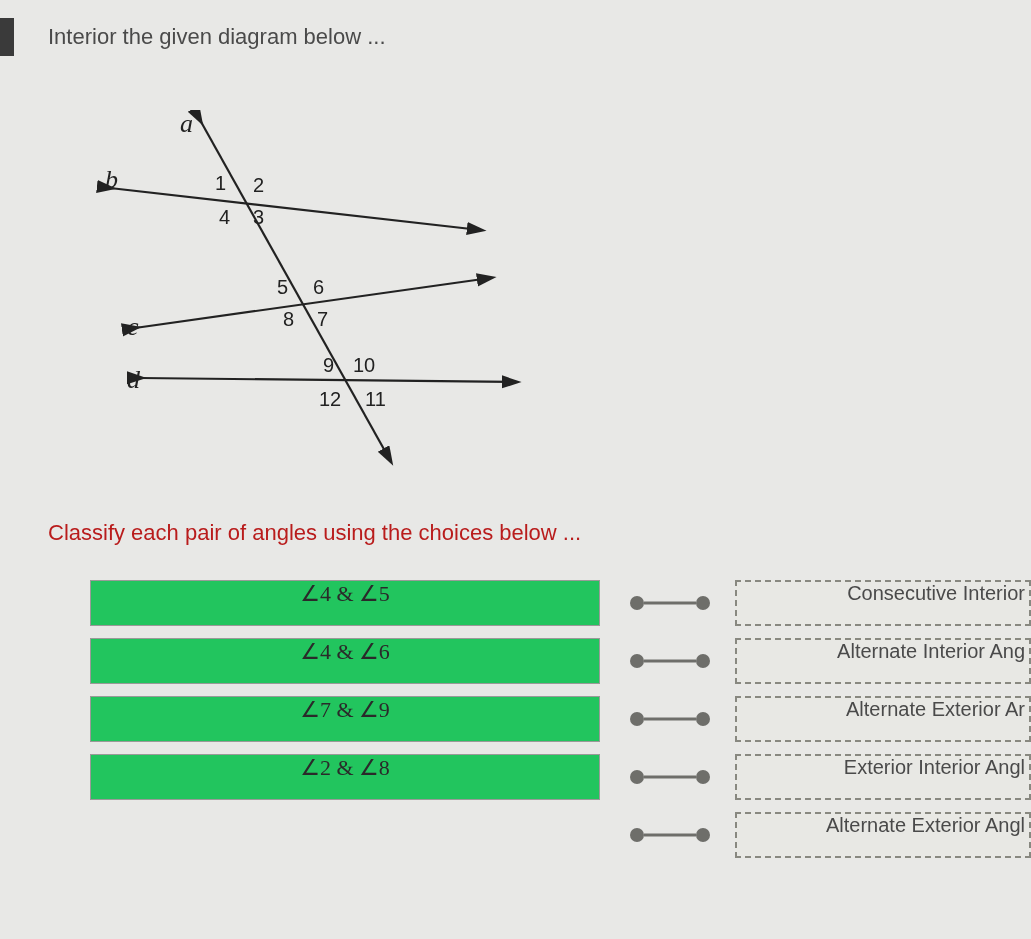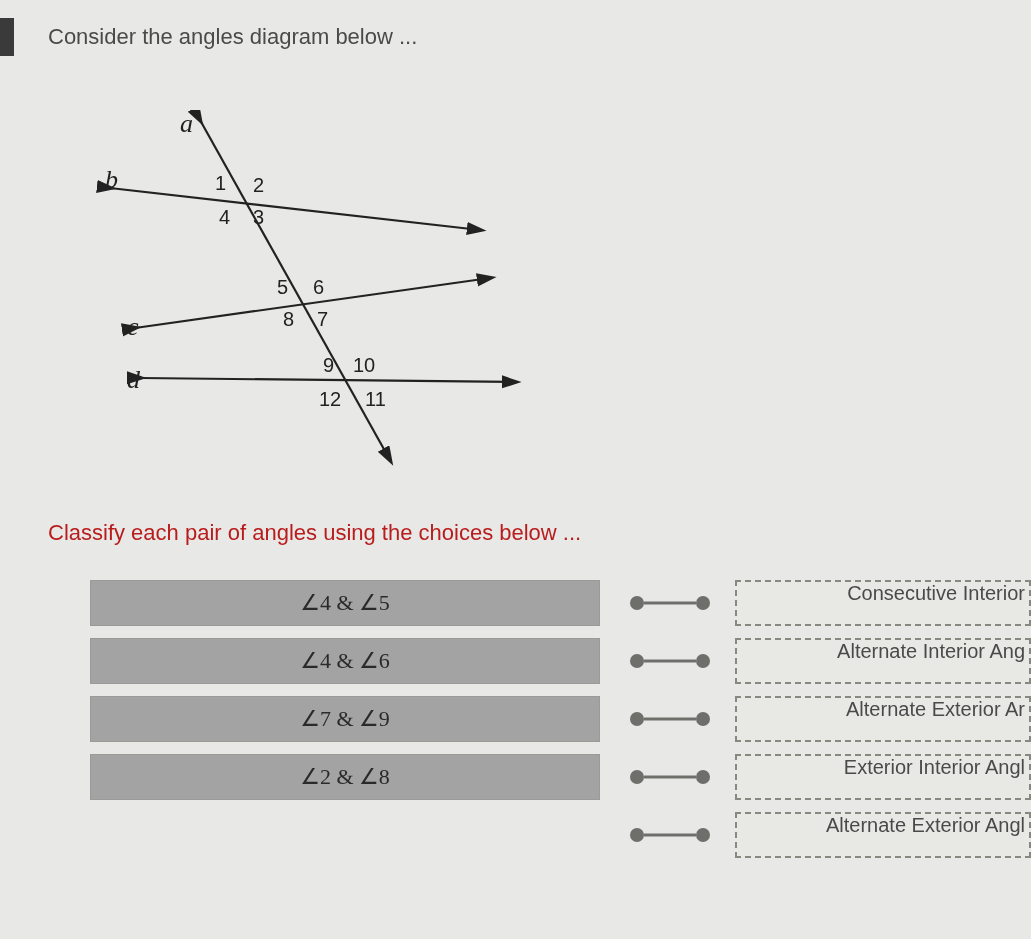--- a/index.html
+++ b/index.html
@@ -38,24 +38,23 @@
     font-weight: 400;
   }
   .pairs-column {
     position: absolute;
     left: 90px; top: 580px;
     width: 510px;
   }
   .pair-box {
     height: 46px;
     border: 1.5px solid #9a9a98;
-    background: #a3a3a3;
+    background: #22c55e;
     margin-bottom: 12px;
     display: flex;
-    align-items: center;
     justify-content: center;
     font-size: 22px;
     font-family: "Times New Roman", serif;
     color: #2a2a2a;
   }
   .connectors {
     position: absolute;
     left: 615px; top: 580px;
     width: 110px;
   }
@@ -91,21 +90,21 @@
     font-family: Arial, sans-serif;
     font-size: 20px;
     fill: #222;
   }
 </style>
 </head>
 <body>
 
 <div class="corner-tab"></div>
 
-<div class="question-text">Consider the angles diagram below ...</div>
+<div class="question-text">Interior the given diagram below ...</div>
 
 <svg class="diagram" viewBox="0 0 460 370">
   <defs>
     <marker id="arrow" markerWidth="10" markerHeight="10" refX="6" refY="3" orient="auto" markerUnits="strokeWidth">
       <path d="M0,0 L0,6 L9,3 z" fill="#222"></path>
     </marker>
   </defs>
 
   <line x1="115" y1="10" x2="305" y2="350" stroke="#222" stroke-width="2.2" marker-start="url(#arrow)" marker-end="url(#arrow)"></line>
 

